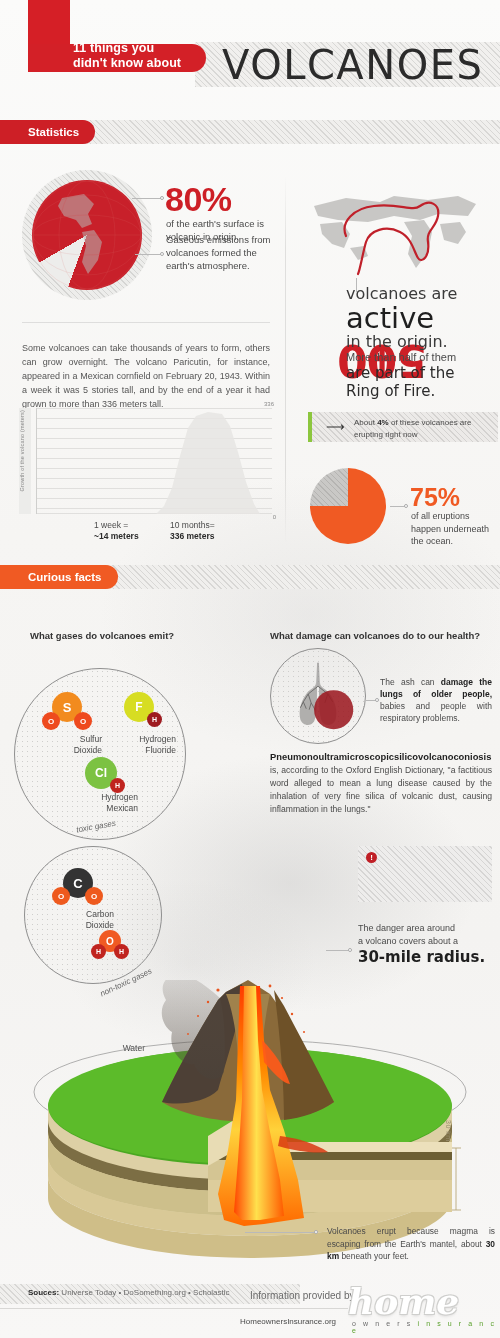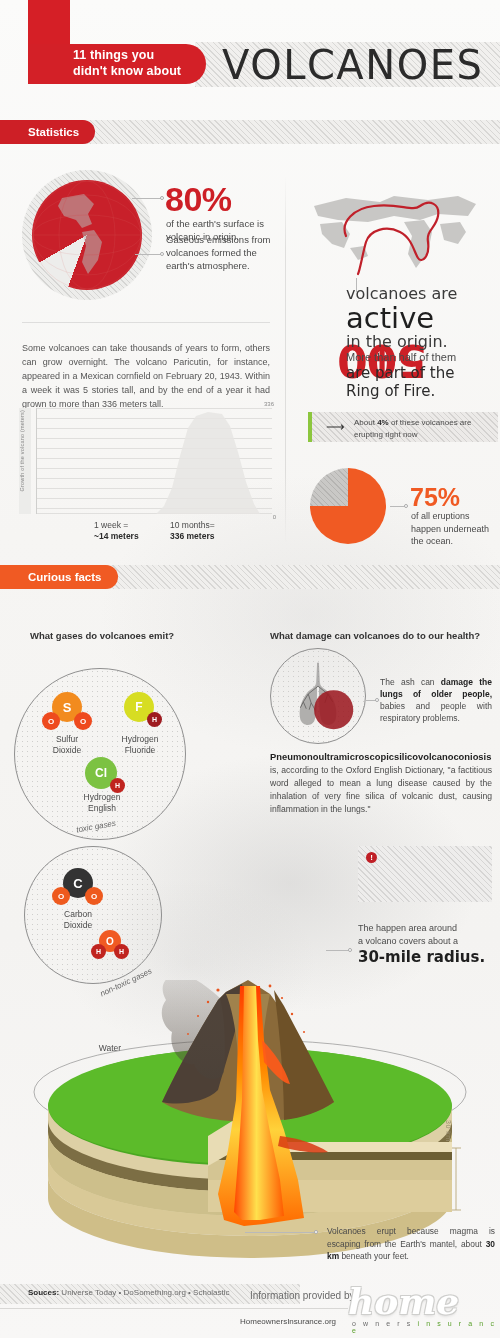--- a/index.html
+++ b/index.html
@@ -31,24 +31,24 @@
   #red-corner {
     position:absolute; left:28px; top:0px; width:42px; height:44px;
     background:#d51f26;
   }
   #red-corner-shadow{
     position:absolute; left:28px; top:44px; width:42px; height:10px;
     background:#a3161b;
     clip-path: polygon(0 0, 100% 0, 100% 100%, 0 60%);
   }
   #title-tab {
-    position:absolute; left:28px; top:44px; width:178px; height:40px;
+    position:absolute; left:28px; top:44px; width:178px; height:28px;
     background:#d32027;
     border-radius: 0 22px 22px 0;
-    display:flex; align-items:center;
+    display:flex; align-items:flex-end;
   }
   #title-tab .tt-text {
     color:#fff; font-size:12.5px; font-weight:bold; line-height:1.25;
     padding-left:45px; letter-spacing:.1px;
   }
   #main-title {
     position:absolute; left:222px; top:41px; width:278px; height:48px;
     font-size:40px; letter-spacing:1.5px; color:#2b2b2b;
     font-weight:400; line-height:48px;
     font-family:"DejaVu Sans", sans-serif;
@@ -210,21 +210,21 @@
     position:absolute; border-radius:50%;
     border:1px solid #8f8f8f;
     background-image: radial-gradient(circle, #cfcecc 0.55px, rgba(0,0,0,0) 0.65px);
     background-size: 5px 5px;
   }
   #circle-toxic  { left:14px;  top:668px; width:172px; height:172px; }
   #circle-nontox { left:24px;  top:846px; width:138px; height:138px; }
   #circle-lungs  { left:270px; top:648px; width:96px;  height:96px; }
 
   .mol-label {
-    position:absolute; text-align:center; font-size:8.5px;
+    position:absolute; text-align:right; font-size:8.5px;
     line-height:1.25; color:#4a4a4a;
   }
   .atom {
     position:absolute; border-radius:50%;
     display:flex; align-items:center; justify-content:center;
     color:#fff; font-weight:bold;
   }
   .circle-tag {
     position:absolute; font-size:8px; color:#666; font-style:italic;
   }
@@ -450,21 +450,21 @@
   <div class="atom" style="left:147px; top:712px; width:15px; height:15px; background:#9e1b20; font-size:7px;">H</div>
   <div class="mol-label" style="left:104px; top:734px; width:72px;">
     <div>Hydrogen</div>
     <div>Fluoride</div>
   </div>
 
   <div class="atom" style="left:85px; top:757px; width:32px; height:32px; background:#7cc242; font-size:12px;">Cl</div>
   <div class="atom" style="left:110px; top:778px; width:15px; height:15px; background:#c0241f; font-size:7px;">H</div>
   <div class="mol-label" style="left:66px; top:792px; width:72px;">
     <div>Hydrogen</div>
-    <div>English</div>
+    <div>Mexican</div>
   </div>
   <div class="circle-tag" style="left:76px; top:822px; transform:rotate(-10deg);">toxic gases</div>
 
   <div id="circle-nontox" class="dot-circle"></div>
 
   <div class="atom" style="left:63px; top:868px; width:30px; height:30px; background:#333; font-size:13px;">C</div>
   <div class="atom" style="left:52px; top:887px; width:18px; height:18px; background:#ee5a1e; font-size:8px;">O</div>
   <div class="atom" style="left:85px; top:887px; width:18px; height:18px; background:#ee5a1e; font-size:8px;">O</div>
   <div class="mol-label" style="left:42px; top:909px; width:72px;">
     <div>Carbon</div>
@@ -499,21 +499,21 @@
   <div class="ash-text"><span>The ash can </span><b>damage the lungs of older people,</b><span> babies and people with respiratory problems.</span></div>
 
   <div id="pneumo"><span class="bigword">Pneumonoultramicroscopicsilicovolcanoconiosis</span><span> is, according to the Oxford English Dictionary, "a factitious word alleged to mean a lung disease caused by the inhalation of very fine silica of volcanic dust, causing inflammation in the lungs."</span></div>
 
   <div id="note-box" class="hatch"></div>
   <div id="note-icon">!</div>
 
   <div class="leader" style="left:326px; top:950px; width:24px;"></div>
   <div class="leader-dot" style="left:348px; top:948px;"></div>
   <div id="radius-text">
-    <div>The happen area around</div>
+    <div>The danger area around</div>
     <div>a volcano covers about a</div>
   </div>
   <div id="radius-big">30-mile radius.</div>
 
   <div style="position:absolute; left:12px; top:980px; width:476px; height:290px;">
     <svg viewBox="0 0 476 290" width="476" height="290">
       <defs>
         <linearGradient id="lava" x1="0" y1="0" x2="0" y2="1">
           <stop offset="0%" stop-color="#ff3b00"></stop>
           <stop offset="35%" stop-color="#ff8a00"></stop>

